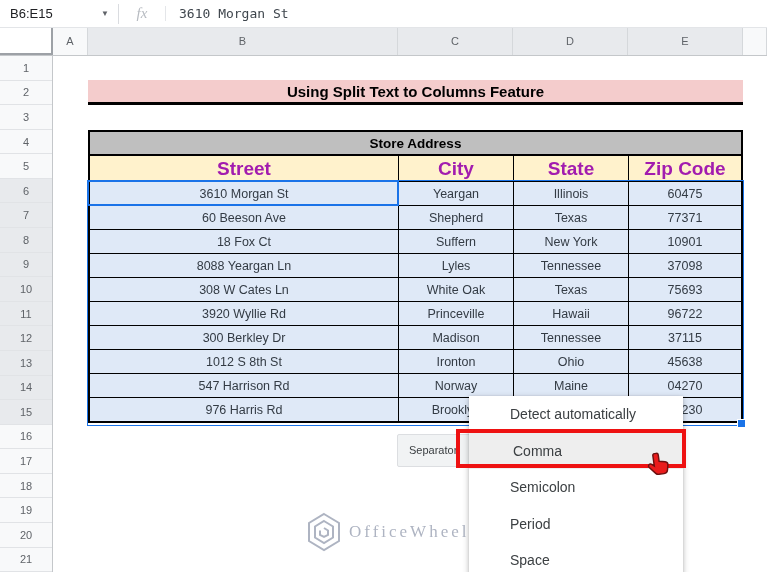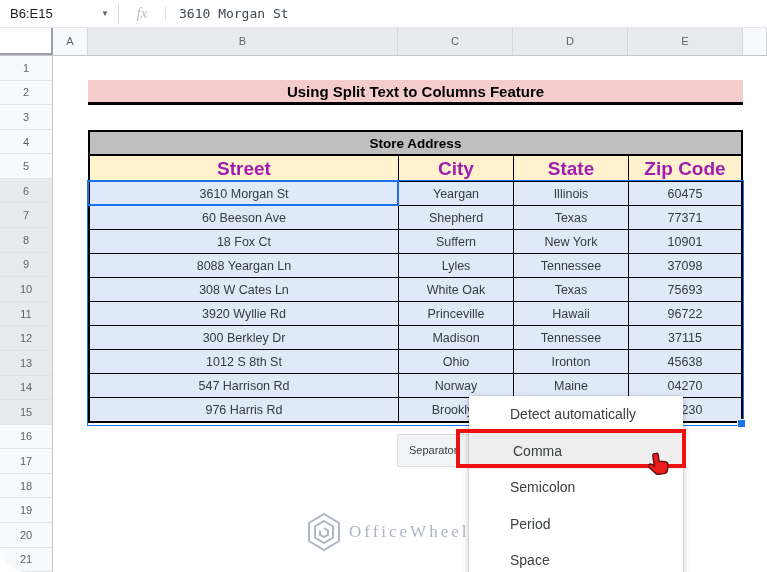--- a/index.html
+++ b/index.html
@@ -1,19 +1,19 @@
 <!DOCTYPE html>
 <html><head>
 <meta charset="utf-8">
 <style>
   * { margin:0; padding:0; box-sizing:border-box; }
   body { background:#fff; }
   .screen {
     position:relative; width:767px; height:572px; overflow:hidden;
-    background:#fff; font-family:"Liberation Sans", sans-serif;border-radius:27px;
+    background:#fff; font-family:"Liberation Sans", sans-serif;
   }
   
   .formula-bar {
     position:absolute; left:0; top:0; width:767px; height:28px;
     background:#fff; display:flex; align-items:center;
     border-bottom:1px solid #e3e5e8;
   }
   .name-box { width:118px; height:28px; display:flex; align-items:center; padding-left:10px; cursor:pointer; }
   .name-box-text { font-size:13px; color:#202124; }
   .nb-arrow { margin-left:auto; margin-right:9px; font-size:8px; color:#5f6368; }
@@ -213,22 +213,22 @@
           <div class="t-cell">96722</div>
         </div>
         <div class="t-row">
           <div class="t-cell">300 Berkley Dr</div>
           <div class="t-cell">Madison</div>
           <div class="t-cell">Tennessee</div>
           <div class="t-cell">37115</div>
         </div>
         <div class="t-row">
           <div class="t-cell">1012 S 8th St</div>
+          <div class="t-cell">Ironton</div>
           <div class="t-cell">Ohio</div>
-          <div class="t-cell">Ironton</div>
           <div class="t-cell">45638</div>
         </div>
         <div class="t-row">
           <div class="t-cell">547 Harrison Rd</div>
           <div class="t-cell">Norway</div>
           <div class="t-cell">Maine</div>
           <div class="t-cell">04270</div>
         </div>
         <div class="t-row last">
           <div class="t-cell">976 Harris Rd</div>

